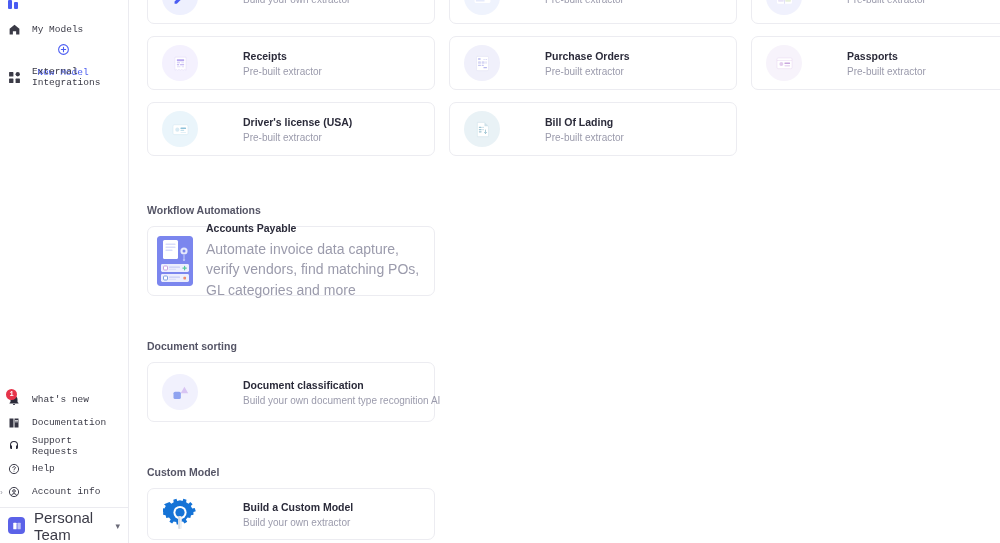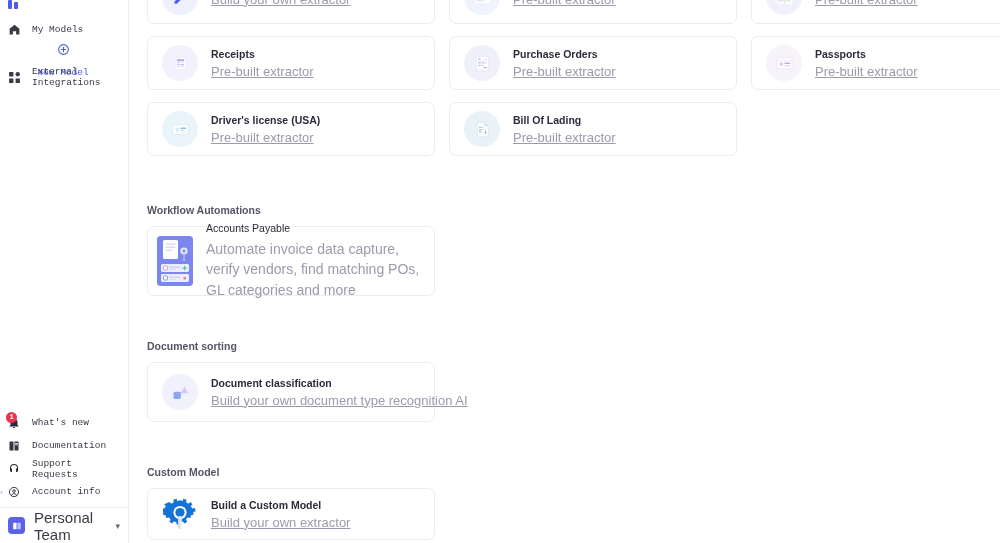--- a/index.html
+++ b/index.html
@@ -82,23 +82,23 @@
     display: flex; align-items: center;
     padding: 0 14px;
     gap: 13px;
     cursor: pointer;
   }
   .card-icon {
     width: 36px; height: 36px; border-radius: 50%;
     display:flex; align-items:center; justify-content:center;
     flex: 0 0 36px;
   }
-  .card-texts { display:flex; flex-direction: column; gap: 4px; min-width:0; }
+  .card-texts { display:flex; flex-direction: column; gap: 4px; min-width:0;margin-left:32px; }
   .card-title { font-size: 10.5px; color: #2b2b3a; font-weight: bold; white-space: nowrap; }
-  .card-sub { font-size: 13px; color: #9b9bac; white-space: nowrap; text-decoration: underline; }
+  .card-sub { font-size: 10px; color: #9b9bac; white-space: nowrap; }
 
   
   .grid-shift { margin-top: -30px; }
 
   .section-title {
     font-size: 10.5px; color: #555566;
     margin: 0 0 10px 0;
   }
   .section { margin-top: 0; }
 
@@ -108,21 +108,21 @@
     border-radius: 7px;
     width: 288px;
     display: flex; align-items: center;
     cursor: pointer;
   }
 
   .ap-card { height: 70px; padding: 0 0 0 0; gap: 13px; }
   .ap-illus { width: 36px; height: 50px; margin-left: 9px; flex:0 0 36px;
               border-radius: 3px; overflow:hidden; }
   .ap-texts { display:flex; flex-direction:column; gap:5px; padding-right: 14px; }
-  .ap-title { font-size: 10.5px; font-weight: normal; color:#2b2b3a; }
+  .ap-title { font-size: 10.5px; font-weight: bold; color:#2b2b3a; }
   .ap-sub { font-size: 14px; color:#9b9bac; line-height: 1.45; }
 
   .dc-card { height: 60px; padding: 0 14px; gap: 13px; }
   .cm-card { height: 52px; padding: 0 14px; gap: 13px; }
 
   svg { display:block; }
 </style>
 </head>
 <body>
 
@@ -198,20 +198,30 @@
       <div class="nav-item">
         <span class="ico">
           <svg width="12" height="12" viewBox="0 0 24 24" fill="#2b2b3a">
               <path d="M12 2a8 8 0 00-8 8v5a3 3 0 003 3h1v-7H6v-1a6 6 0 1112 0v1h-2v7h1a3 3 0 003-3v-5a8 8 0 00-8-8z"></path>
               <circle cx="12" cy="10" r="3" fill="#fff"></circle>
             </svg>
         </span>
         <span>Support Requests</span>
       </div>
 
+      <div class="nav-item">
+        <span class="ico">
+          <svg width="12" height="12" viewBox="0 0 24 24" fill="none" stroke="#2b2b3a" stroke-width="1.8">
+            <circle cx="12" cy="12" r="9.2"></circle>
+              <path d="M9.6 9.3a2.5 2.5 0 114 2.2c-.9.7-1.6 1.2-1.6 2.3" stroke-linecap="round"></path>
+              <circle cx="12" cy="17" r=".9" fill="#2b2b3a" stroke="none"></circle>
+          </svg>
+        </span>
+        <span>Help</span>
+      </div>
 
       <div class="nav-item">
         <span class="chev-small">›</span>
         <span class="ico">
           <svg width="12" height="12" viewBox="0 0 24 24" fill="none" stroke="#2b2b3a" stroke-width="1.8">
             <circle cx="12" cy="12" r="9.2"></circle>
               <circle cx="12" cy="10" r="2.6"></circle>
               <path d="M6.8 18.6a5.6 5.6 0 0110.4 0" stroke-linecap="round"></path>
           </svg>
         </span>

